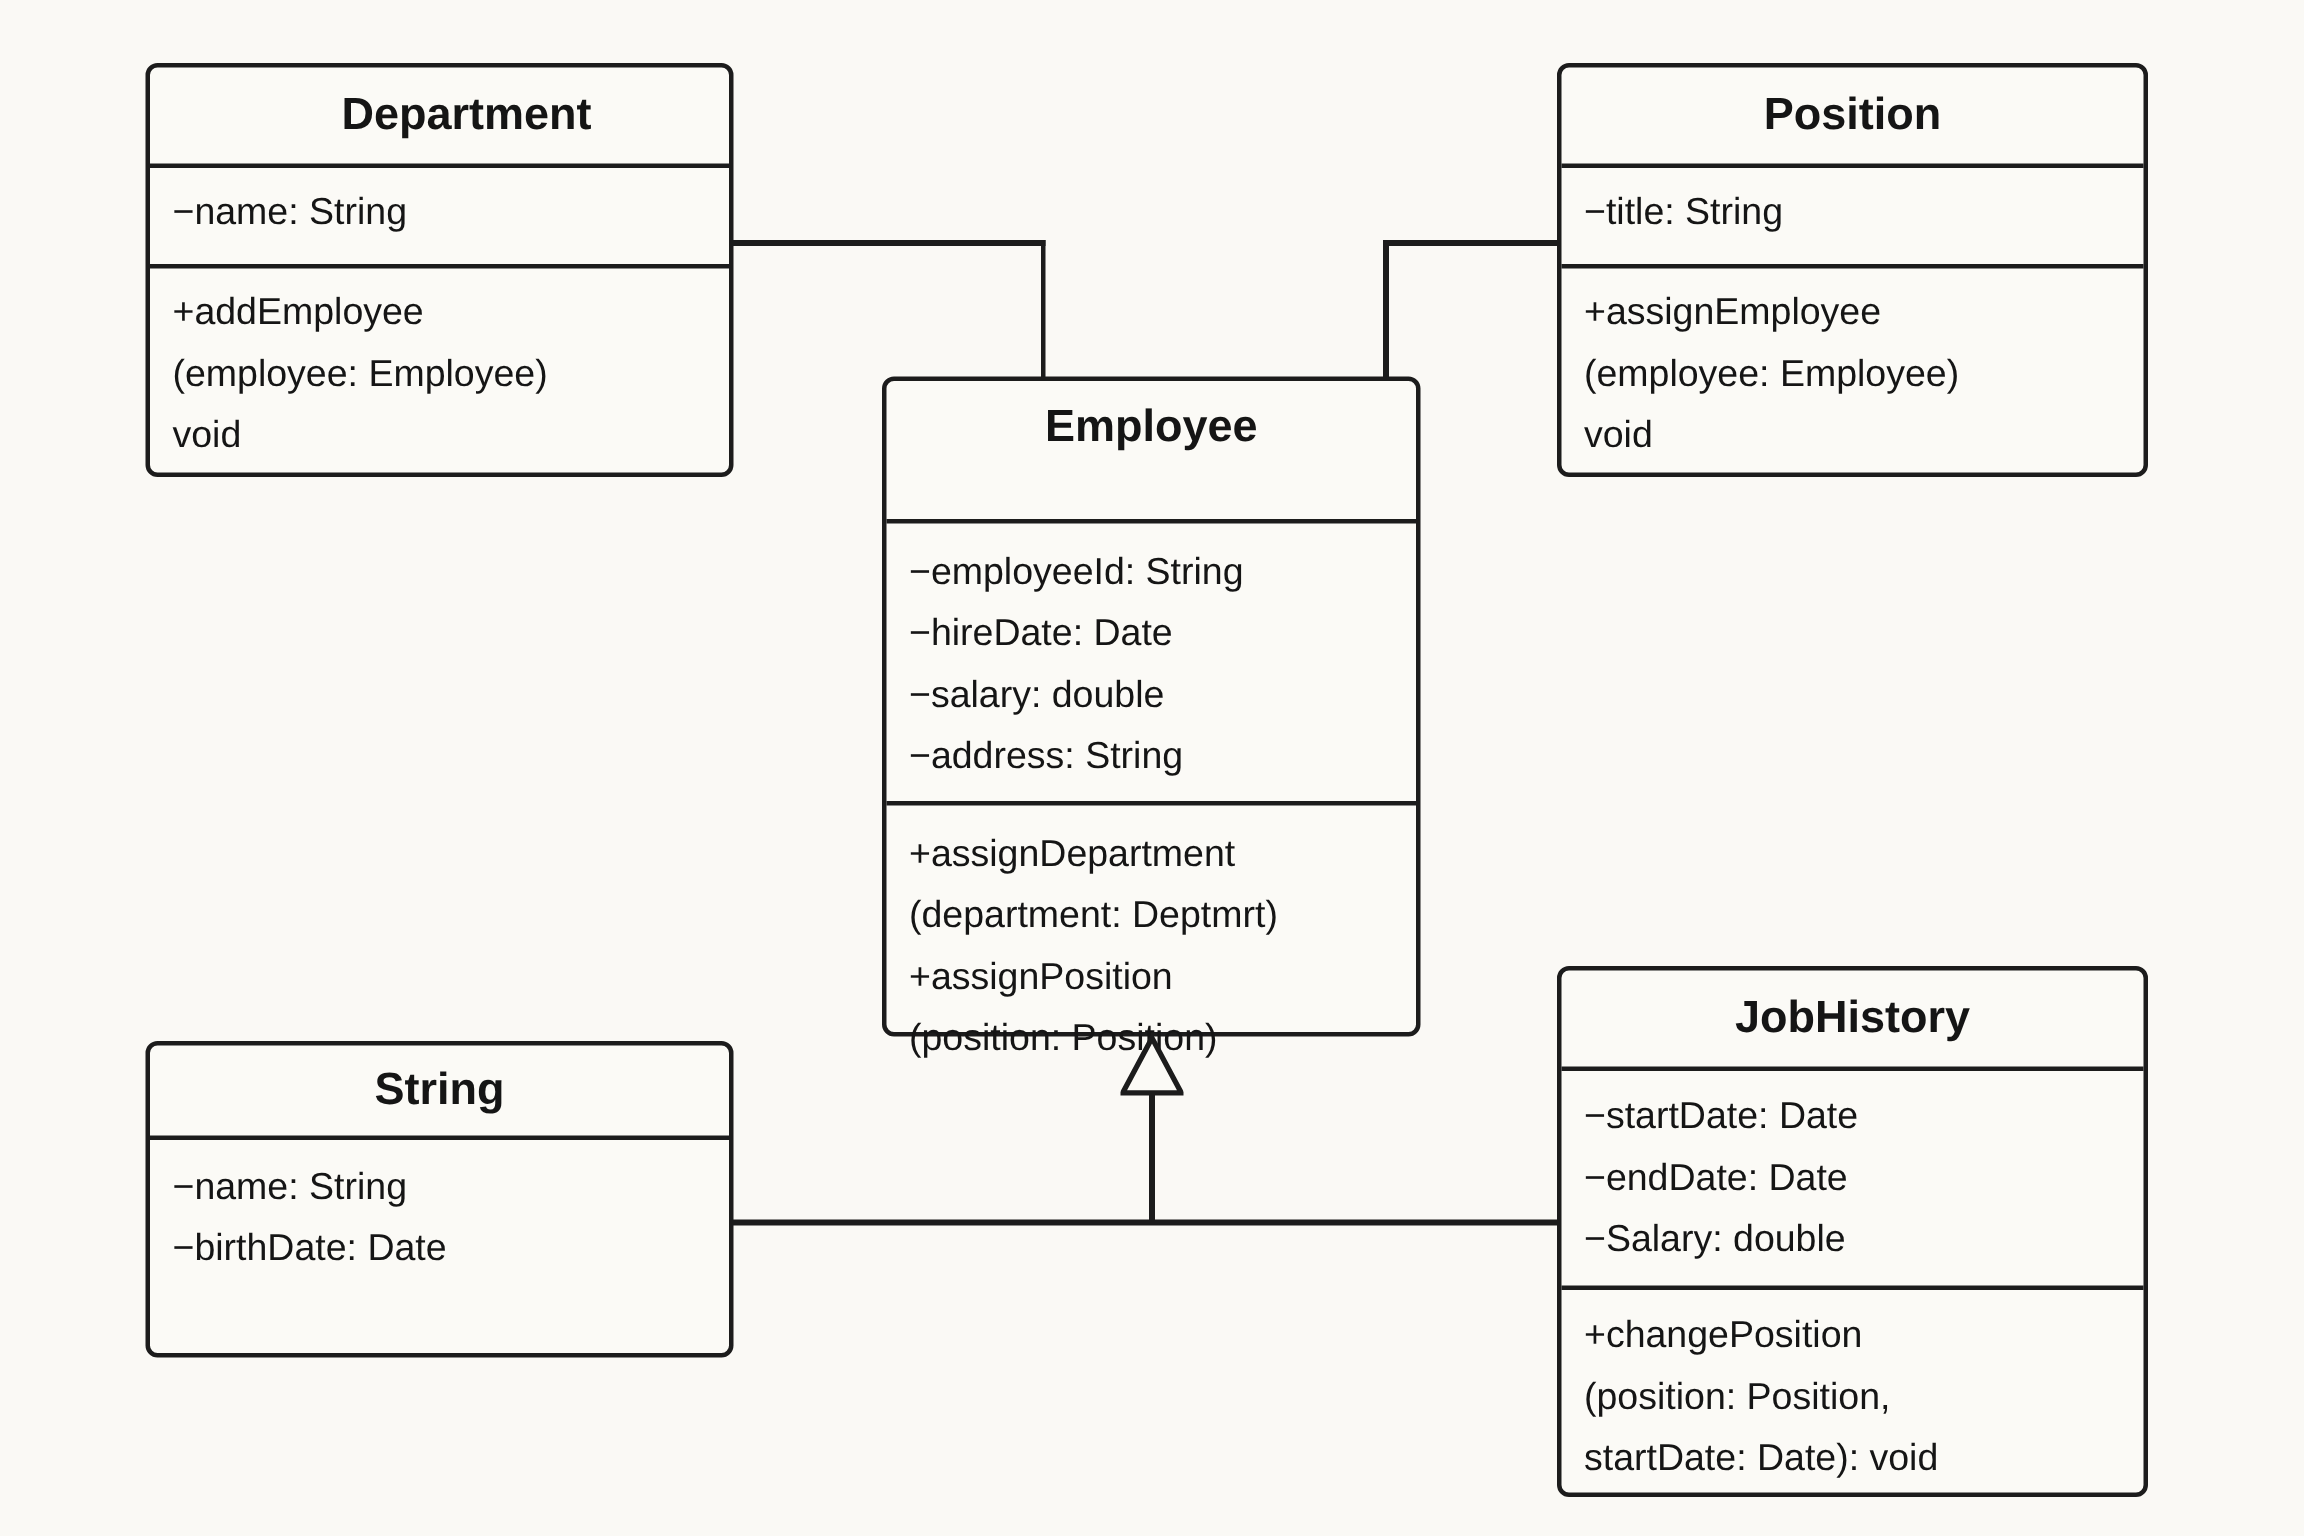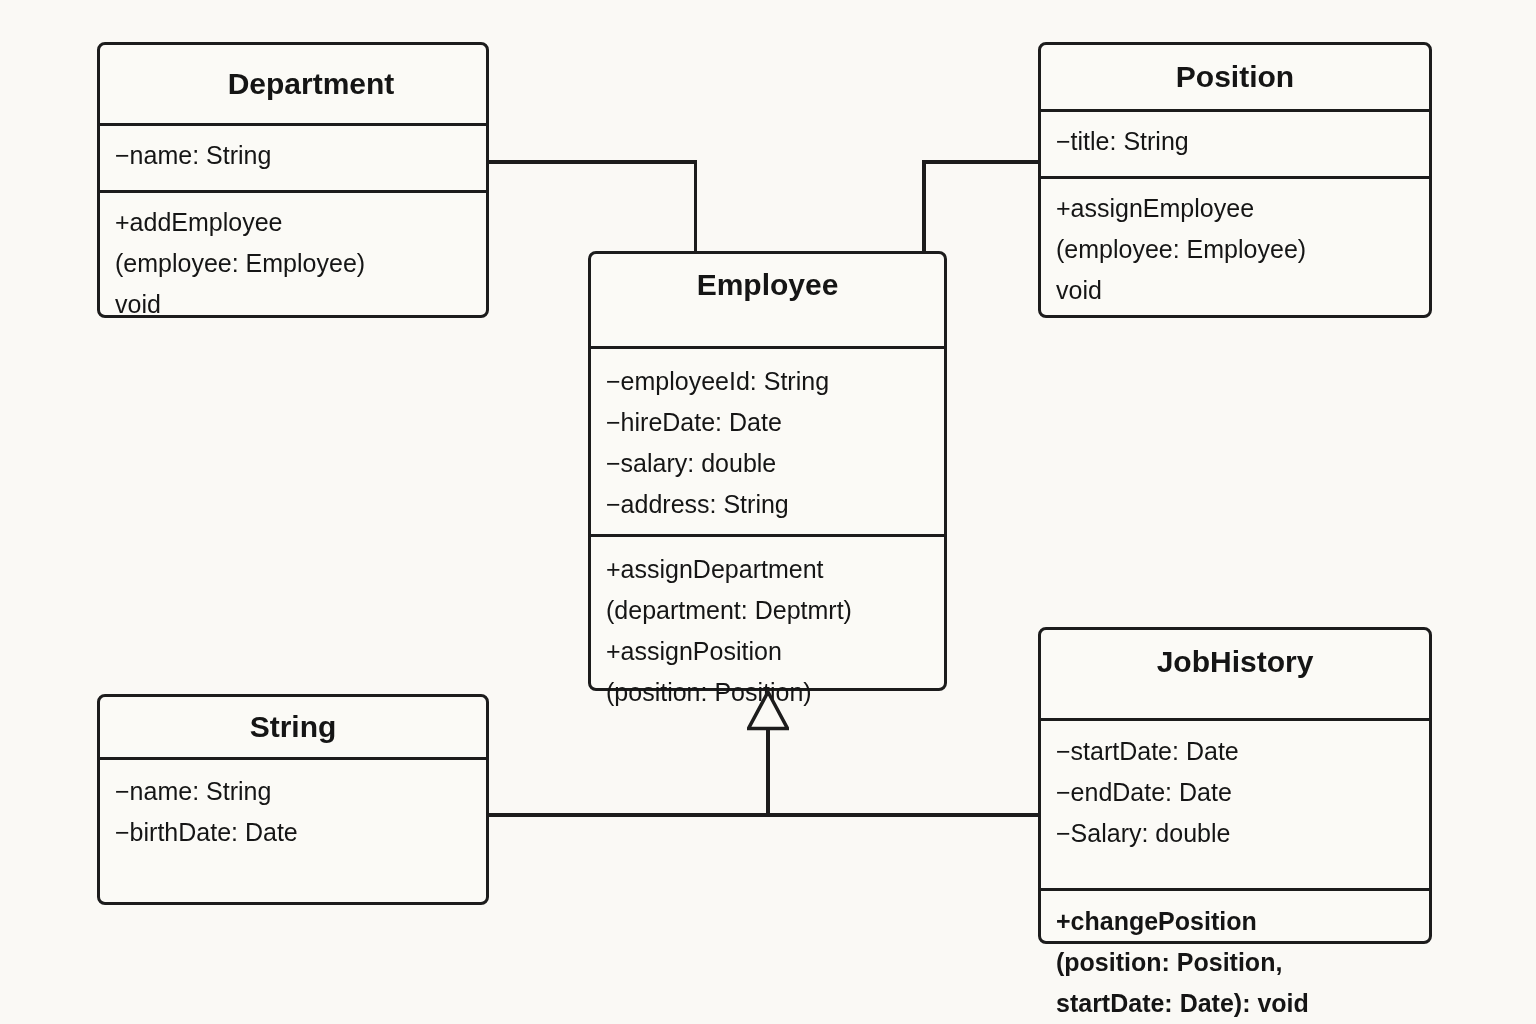--- a/index.html
+++ b/index.html
@@ -58,21 +58,21 @@
     position: absolute;
     display: block;
   }
 </style>
 </head>
 <body>
 
 <div class="canvas">
 
   <div class="uml-class" style="left:97px; top:42px; width:392px; height:276px;">
-    <div class="uml-title" style="height:78px;margin-left:36px;">Department</div>
+    <div class="uml-title" style="height:64px;margin-left:36px;">Department</div>
     <div class="uml-section" style="height:67px;">
       <div class="uml-line">−name: String</div>
     </div>
     <div class="uml-section grow">
       <div class="uml-line">+addEmployee
 (employee: Employee)
 void</div>
     </div>
   </div>
 
@@ -105,28 +105,28 @@
   </div>
 
   <div class="uml-class" style="left:97px; top:694px; width:392px; height:211px;">
     <div class="uml-title" style="height:60px;">String</div>
     <div class="uml-section grow" style="padding-top:11px;">
       <div class="uml-line">−name: String</div>
       <div class="uml-line">−birthDate: Date</div>
     </div>
   </div>
 
-  <div class="uml-class" style="left:1038px; top:627px; width:394px; height:317px;gap:24px;">
+  <div class="uml-class" style="left:1038px; top:644px; width:394px; height:354px;">
     <div class="uml-title" style="height:64px;">JobHistory</div>
     <div class="uml-section" style="height:146px; padding-top:10px;">
       <div class="uml-line">−startDate: Date</div>
       <div class="uml-line">−endDate: Date</div>
       <div class="uml-line">−Salary: double</div>
     </div>
-    <div class="uml-section grow" style="padding-top:10px;font-weight:bold;">
+    <div class="uml-section grow" style="padding-top:10px;">
       <div class="uml-line">+changePosition
 (position: Position,
 startDate: Date): void</div>
     </div>
   </div>
 
   <div class="edge" style="left:488px; top:160px; width:209px; height:3.5px;"></div>
   <div class="edge" style="left:693.5px; top:160px; width:3.5px; height:93px;"></div>
 
   <div class="edge" style="left:922px; top:160px; width:116px; height:3.5px;"></div>

